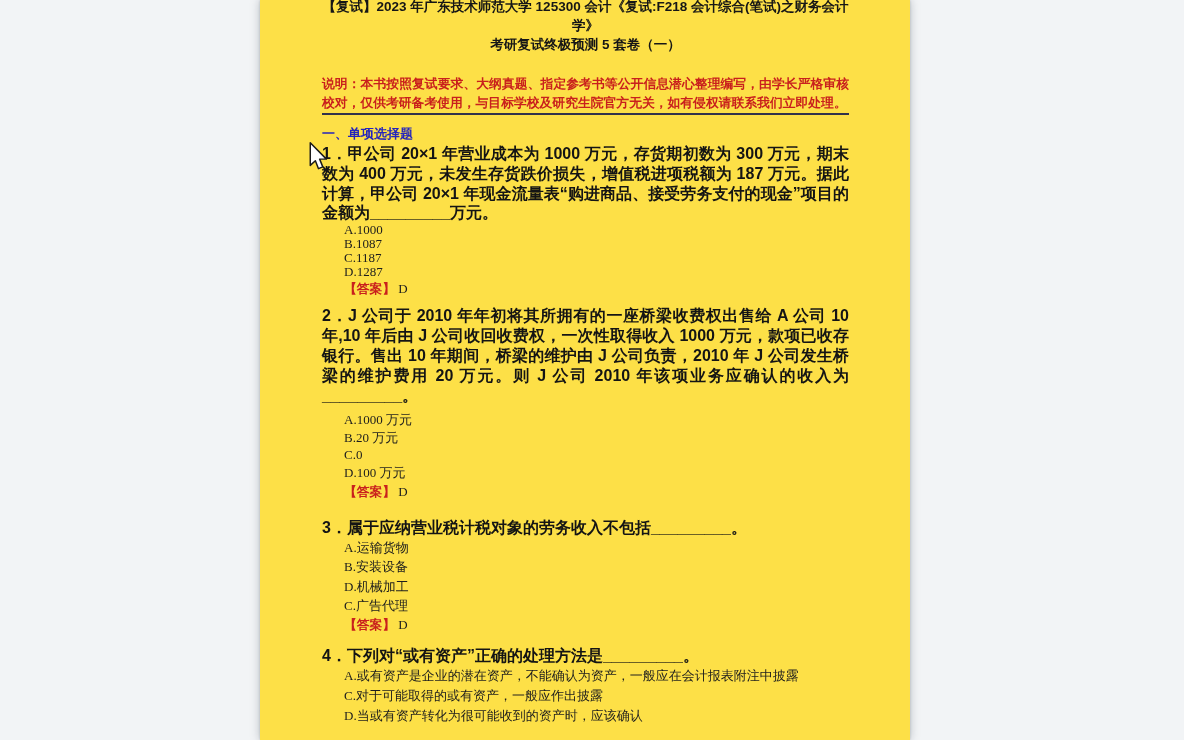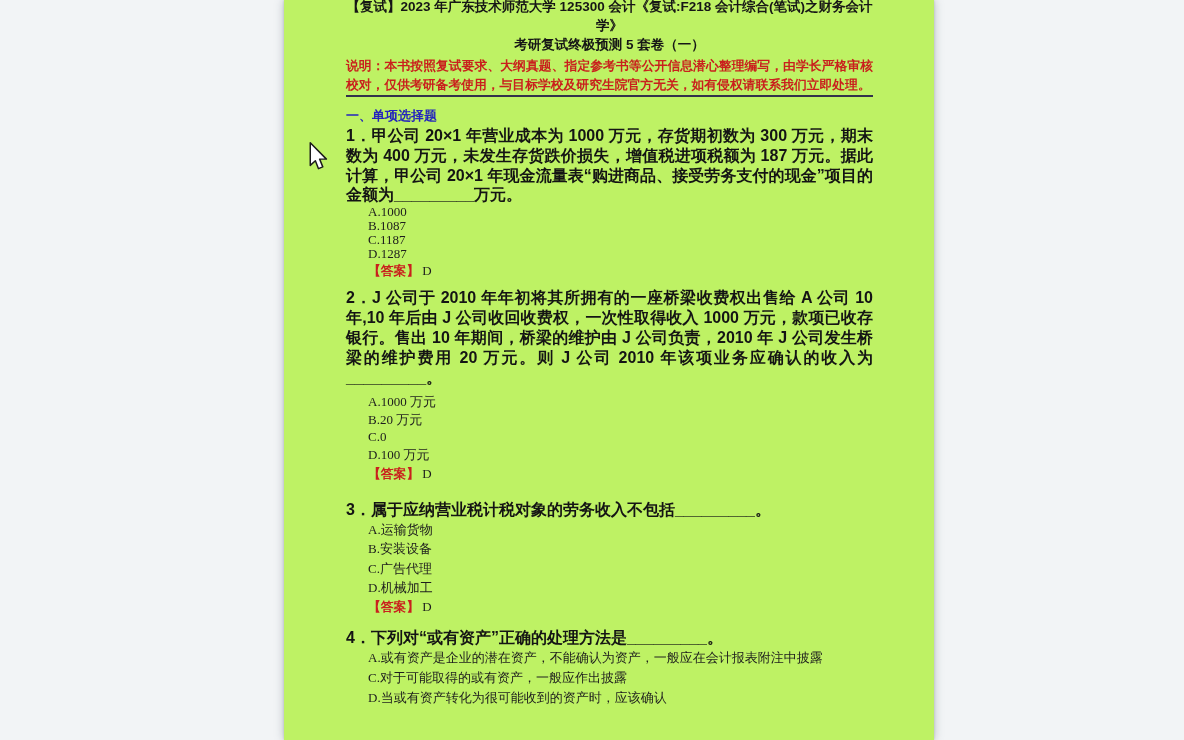--- a/index.html
+++ b/index.html
@@ -4,37 +4,37 @@
 <style>
   html, body { margin:0; padding:0; }
   body {
     width:1184px; height:740px;
     background:#f2f4f6;
     overflow:hidden;
     font-family:"Liberation Sans", sans-serif;
     position:relative;
   }
   .page {
-    position:absolute; left:284px; top:0;
+    position:absolute; left:260px; top:0;
     width:650px; height:740px;
-    background:#bef264;
+    background:#fde047;
     box-shadow:0 0 9px rgba(90,100,115,.40), 0 0 2px rgba(90,100,115,.28);
   }
   .content { padding:0 61px 0 62px; }
 
   .doc-title {
     margin-top:-3px;
     text-align:center;
     font-weight:bold;
     font-size:13.5px;
     line-height:19px;
     color:#161616;
   }
   .notice {
-    margin-top:2px;
+    margin-top:20px;
     color:#c9201d;
     font-weight:bold;
     font-size:12.8px;
     line-height:19px;
     text-align:justify;
   }
   .rule { height:0; border-bottom:2px solid #32324b; margin-top:1px; }
   .section-heading {
     margin-top:10px;
     color:#2424bd;
@@ -118,22 +118,22 @@
             <div class="option">C.0</div>
             <div class="option">D.100 万元</div>
           </div>
           <div class="answer"><span class="answer-label">【答案】</span><span class="answer-value">D</span></div>
         </div>
         <div class="question q3">
           <div class="stem">3．属于应纳营业税计税对象的劳务收入不包括_________。</div>
           <div class="options">
             <div class="option">A.运输货物</div>
             <div class="option">B.安装设备</div>
+            <div class="option">D.机械加工</div>
             <div class="option">C.广告代理</div>
-            <div class="option">D.机械加工</div>
           </div>
           <div class="answer"><span class="answer-label">【答案】</span><span class="answer-value">D</span></div>
         </div>
         <div class="question q4">
           <div class="stem">4．下列对“或有资产”正确的处理方法是_________。</div>
           <div class="options">
             <div class="option">A.或有资产是企业的潜在资产，不能确认为资产，一般应在会计报表附注中披露</div>
             <div class="option">C.对于可能取得的或有资产，一般应作出披露</div>
             <div class="option">D.当或有资产转化为很可能收到的资产时，应该确认</div>
           </div>

